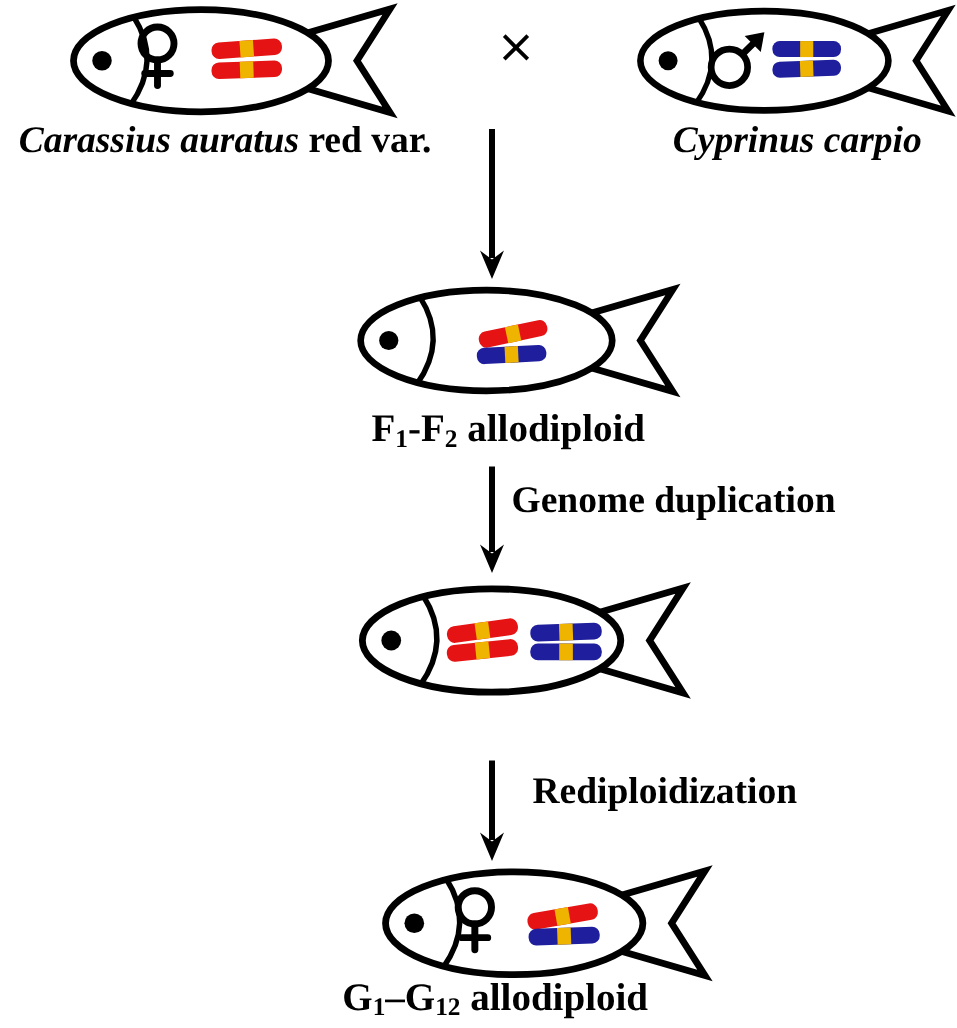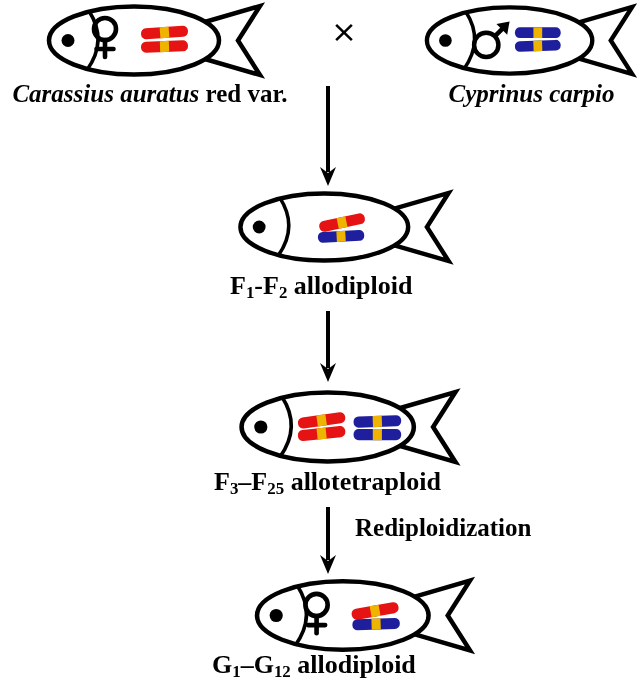--- a/index.html
+++ b/index.html
@@ -24,21 +24,21 @@
   .arrow-head{fill:var(--outline-black,#000);}
   .lbl{
     position:absolute;
     font-weight:bold;
     color:var(--outline-black,#000);
     white-space:nowrap;
     line-height:1.1;
   }
   .species{font-size:25px;text-align:center;}
   .step{font-size:25px;}
-  .gen{font-size:26px;text-align:left;}
+  .gen{font-size:26px;text-align:right;}
   .it{font-style:italic;}
   .sub{font-size:0.65em;vertical-align:-0.22em;}
   .cross{
     position:absolute;
     font-family:"DejaVu Sans","Liberation Sans",sans-serif;
     font-weight:400;font-size:31px;color:#000;line-height:1;
   }
 </style>
 </head>
 <body>
@@ -108,30 +108,30 @@
 
 
   <svg class="fish" style="left:235px;top:190px;width:222px;height:74px" viewBox="0 0 220 75">
     <use href="#fish-base"></use>
     <use href="#chr-red-bar" transform="translate(106,33) rotate(-12)"></use>
     <use href="#chr-blue-bar" transform="translate(105,47) rotate(-3)"></use>
   </svg>
 
   <div class="lbl gen" style="left:230px;top:272px;width:200px"><span>F</span><span class="sub">1</span><span>-F</span><span class="sub">2</span><span> allodiploid</span></div>
 
+  <div class="lbl step" style="left:341px;top:320px">Genome duplication</div>
 
   <svg class="fish" style="left:238px;top:389px;width:224px;height:76px" viewBox="0 0 220 75">
     <use href="#fish-base"></use>
     <use href="#chr-red-bar" transform="translate(82,31) rotate(-8)"></use>
     <use href="#chr-red-bar" transform="translate(82,44) rotate(-6)"></use>
     <use href="#chr-blue-bar" transform="translate(137,32) rotate(-2)"></use>
     <use href="#chr-blue-bar" transform="translate(137,45)"></use>
   </svg>
 
-  <div class="lbl gen" style="left:214px;top:468px;width:220px"><span>F</span><span class="sub">3</span><span>–F</span><span class="sub">25</span><span> allotetraploid</span></div>
 
   <div class="lbl step" style="left:355px;top:514px">Rediploidization</div>
 
   <svg class="fish" style="left:254px;top:577px;width:222px;height:77px" viewBox="0 0 220 75">
     <use href="#fish-base"></use>
     <g class="sex" transform="translate(62,27)">
       <circle r="11"></circle>
       <line x1="0" y1="11" x2="0" y2="28"></line>
       <line x1="-8.5" y1="20" x2="8.5" y2="20"></line>
     </g>

